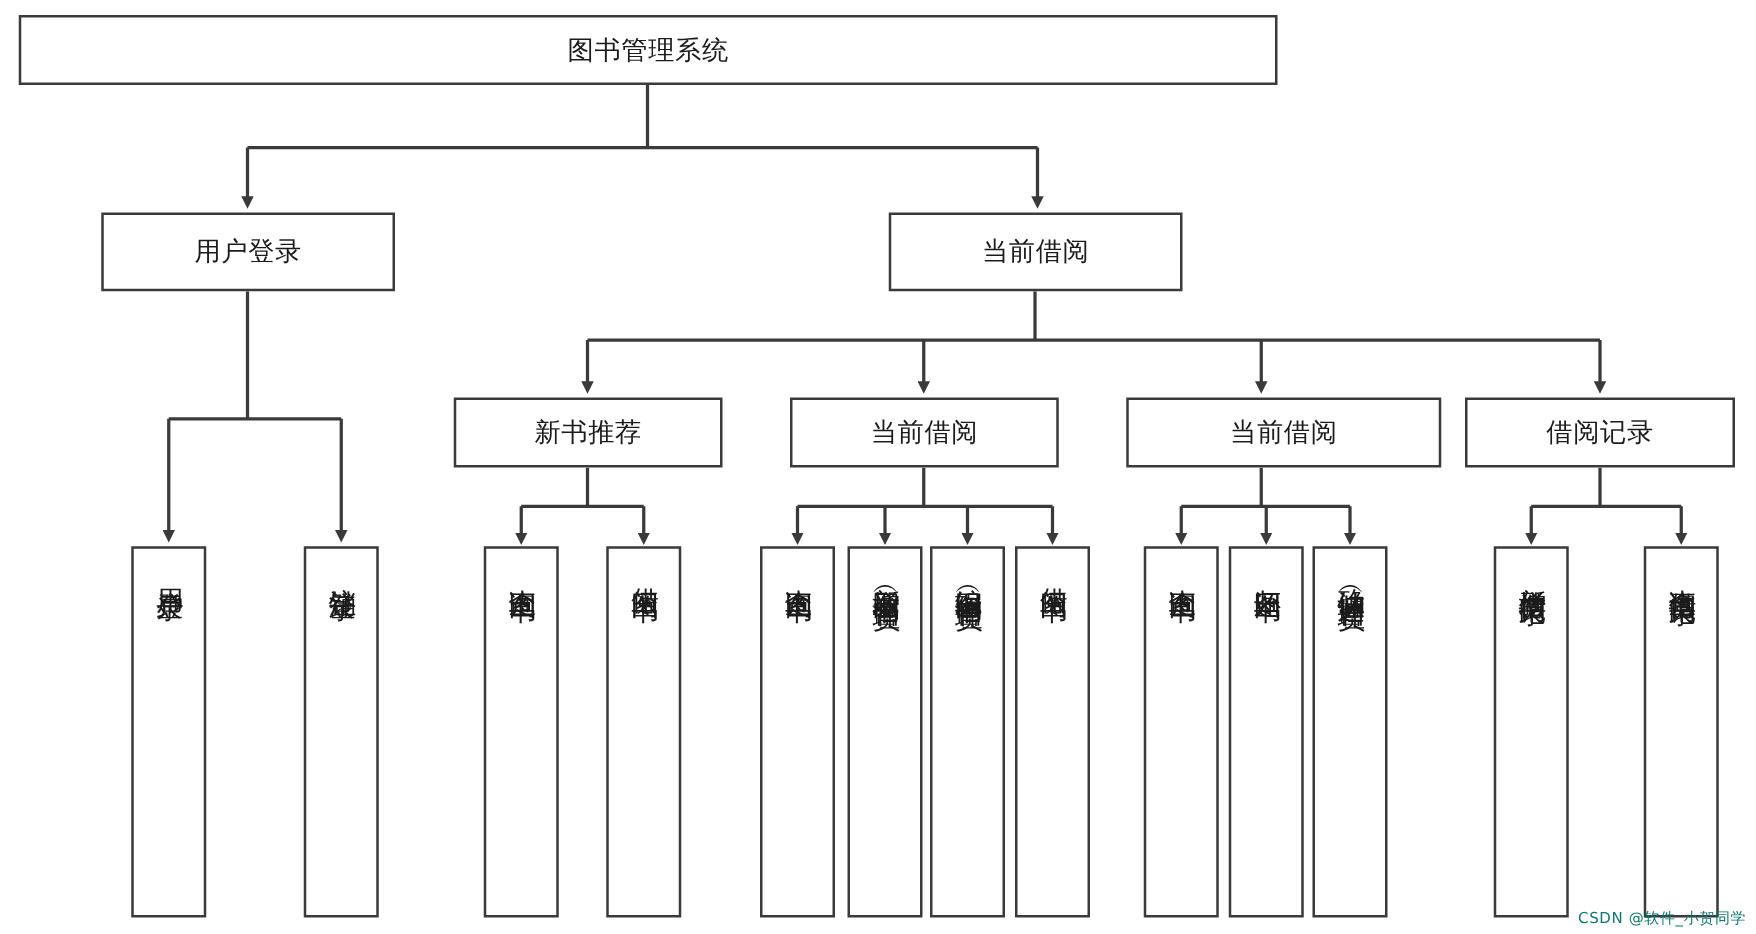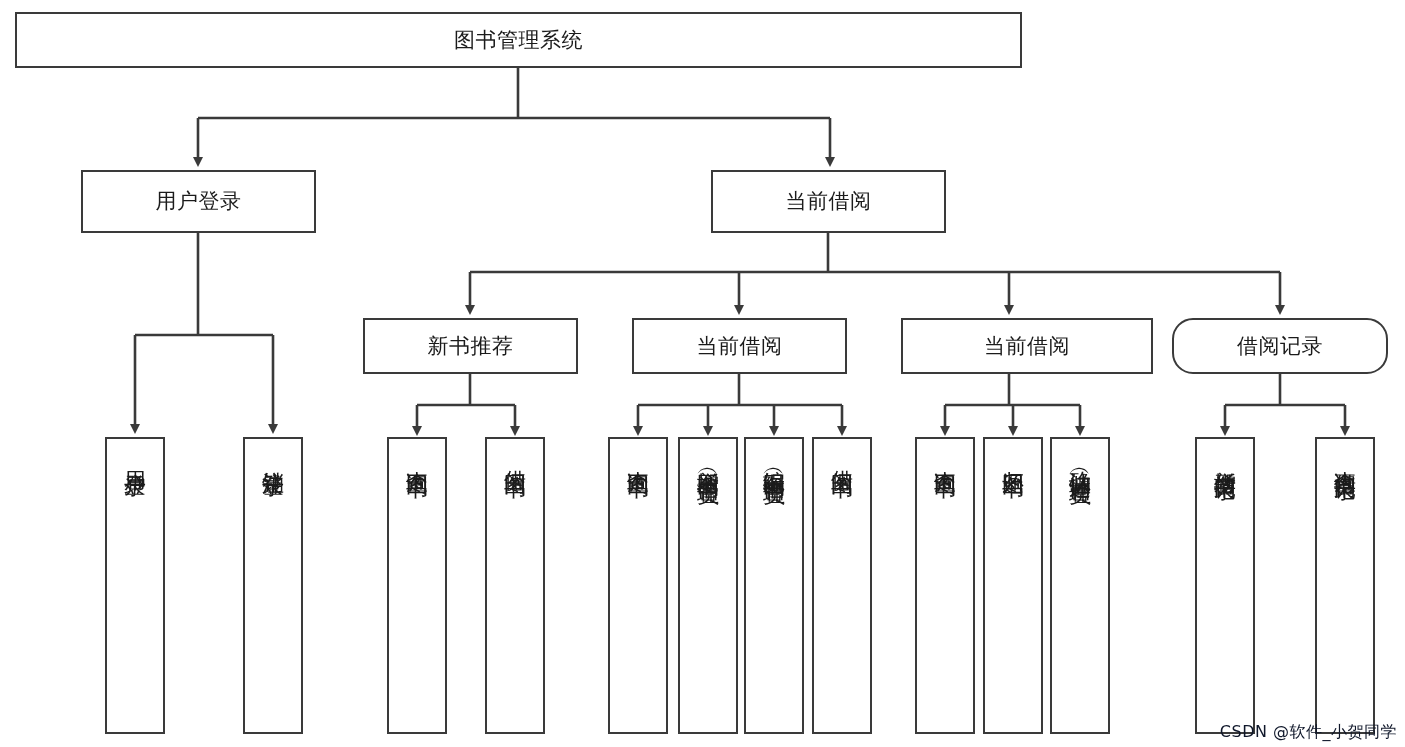--- a/index.html
+++ b/index.html
@@ -51,22 +51,22 @@
     font-size: 22px;
     line-height: 1.18;
     letter-spacing: 2px;
     white-space: normal;
     max-height: 100%;
   }
   .watermark {
     position: absolute;
     right: 8px;
     bottom: 4px;
-    font-size: 16px;
-    color: #0f172a;
+    font-size: 12px;
+    color: #0f766e;
     letter-spacing: 0.5px;
     white-space: nowrap;
   }
 </style>
 </head>
 <body>
 
 <div id="canvas">
 
   <svg class="wires" viewBox="0 0 1405 747" xmlns="http://www.w3.org/2000/svg">
@@ -132,21 +132,21 @@
 
   <div class="node" id="node-l3-0" style="left: 363px; top: 318px; width: 215px; height: 56px;">
     <span class="label">新书推荐</span>
   </div>
   <div class="node" id="node-l3-1" style="left: 632px; top: 318px; width: 215px; height: 56px;">
     <span class="label">当前借阅</span>
   </div>
   <div class="node" id="node-l3-2" style="left: 901px; top: 318px; width: 252px; height: 56px;">
     <span class="label">当前借阅</span>
   </div>
-  <div class="node" id="node-l3-3" style="left: 1172px; top: 318px; width: 216px; height: 56px; border-radius: 21px;">
+  <div class="node" id="node-l3-3" style="left: 1172px; top: 318px; width: 216px; height: 56px;">
     <span class="label">借阅记录</span>
   </div>
 
   <div class="node vertical" id="node-leaf-0" style="left: 105px; top: 437px; width: 60px; height: 297px;">
     <span class="label">用户登录</span>
   </div>
   <div class="node vertical" id="node-leaf-1" style="left: 243px; top: 437px; width: 60px; height: 297px;">
     <span class="label">注销登录</span>
   </div>
   <div class="node vertical" id="node-leaf-2" style="left: 387px; top: 437px; width: 60px; height: 297px;">

